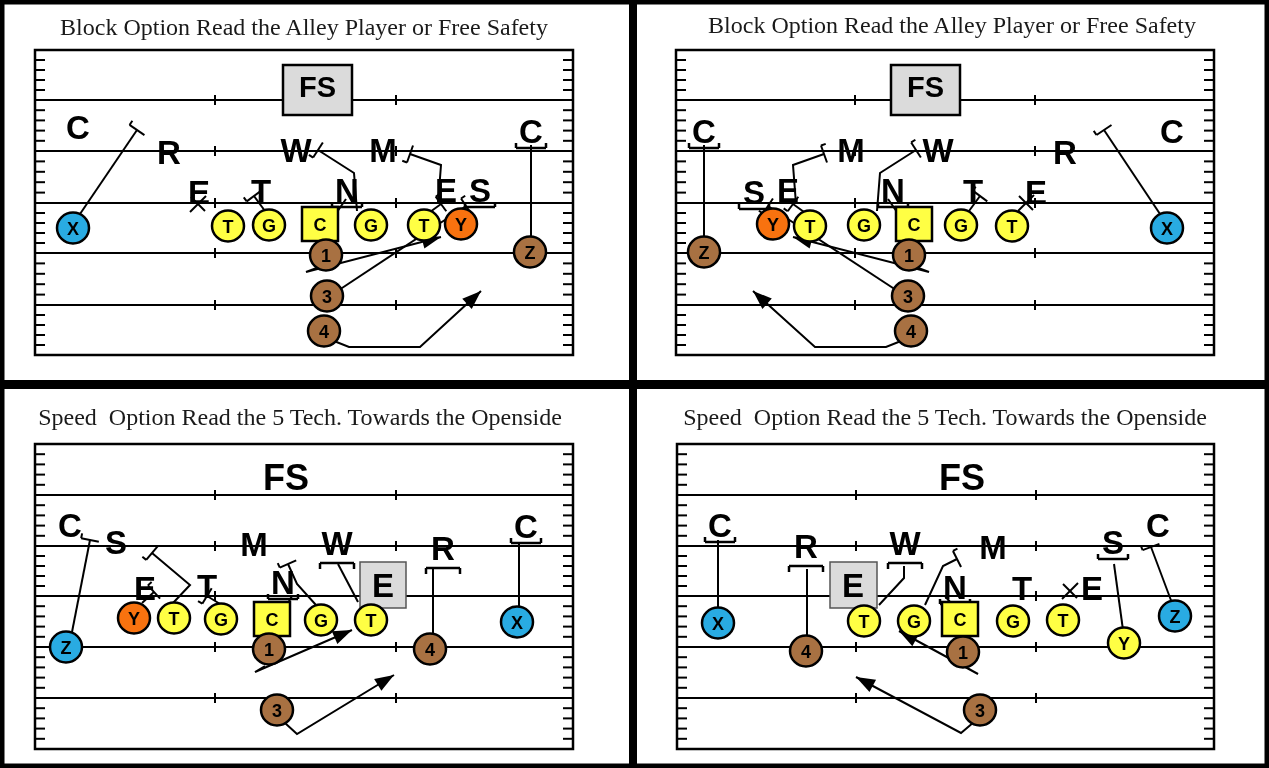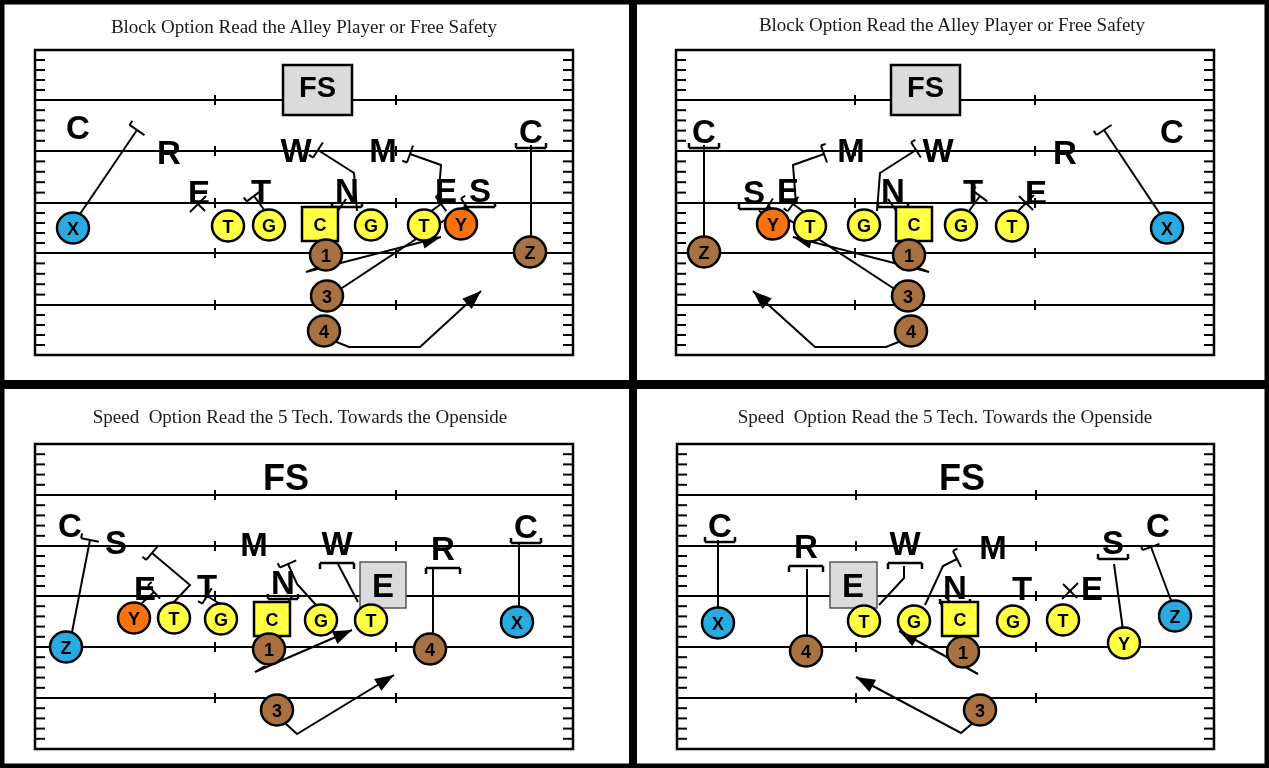--- a/index.html
+++ b/index.html
@@ -1,19 +1,19 @@
 <!DOCTYPE html>
 <html><head>
 <meta charset="utf-8">
 <style>
   html,body{margin:0;padding:0;background:#fff;}
   #stage{position:relative;width:1269px;height:768px;background:#fff;overflow:hidden;
          font-family:"Liberation Sans",sans-serif;}
   .title{position:absolute;transform:translate(-50%,-50%);white-space:pre;
-         font-family:"Liberation Serif",serif;font-size:19px;color:#1a1a1a;}
+         font-family:"Liberation Serif",serif;font-size:24px;color:#1a1a1a;}
   svg{position:absolute;left:0;top:0;}
   svg text{font-family:"Liberation Sans",sans-serif;font-weight:bold;fill:#000;}
 </style>
 </head>
 <body>
 
 <div id="stage">
   <div class="title" id="t0" style="left: 304px; top: 27px;">Block Option Read the Alley Player or Free Safety</div>
   <div class="title" id="t1" style="left: 952px; top: 25px;">Block Option Read the Alley Player or Free Safety</div>
   <div class="title" id="t2" style="left: 300px; top: 417px;">Speed  Option Read the 5 Tech. Towards the Openside</div>

